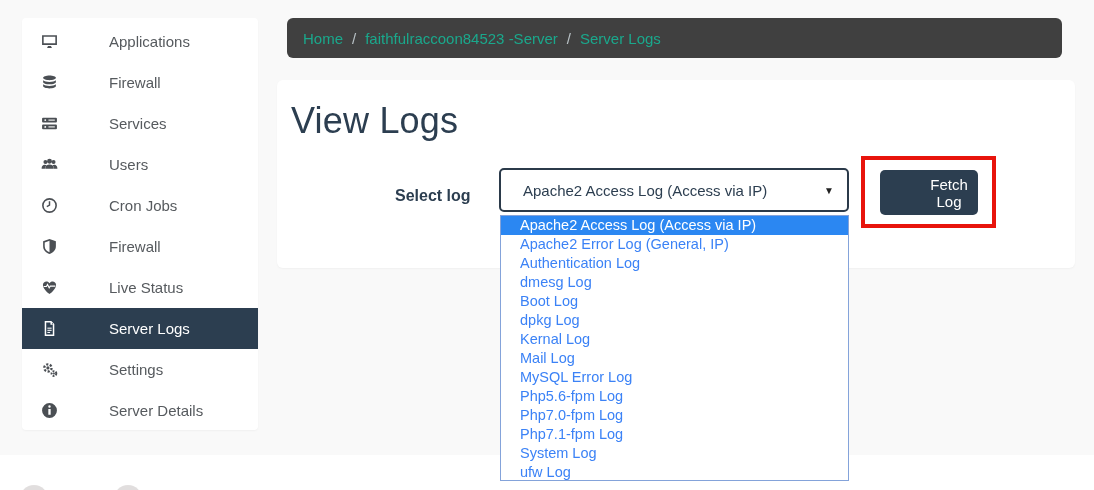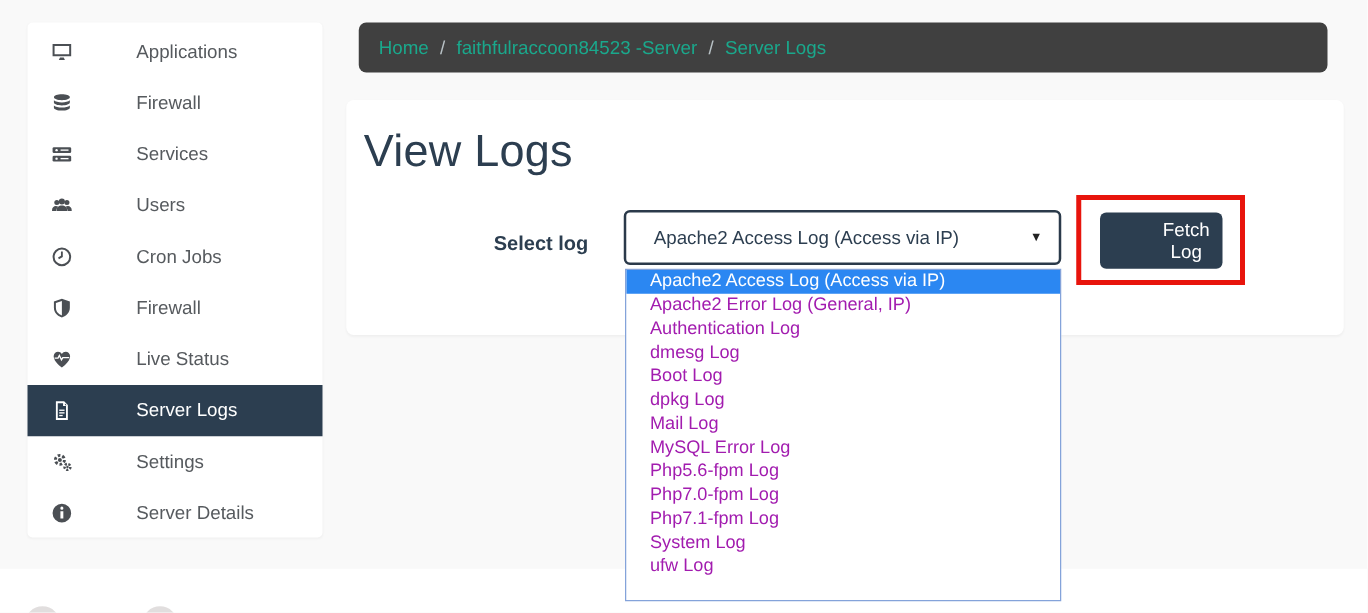--- a/index.html
+++ b/index.html
@@ -81,21 +81,21 @@
   }
 
   
   .dropdown-list {
     position: absolute; left: 500px; top: 215px; width: 349px; height: 266px;
     background: #ffffff; border: 1px solid #84a3da; z-index: 10;
     overflow: hidden;
   }
   .dd-option {
     height: 19px; line-height: 19px; padding-left: 19px;
-    font-size: 14.5px; color: #a21caf; white-space: nowrap; cursor: pointer;
+    font-size: 14.5px; color: #3b82f6; white-space: nowrap; cursor: pointer;
   }
   .dd-option.highlighted { background: #2b87f2; color: #ffffff; }
 
   
   .annotation-box {
     position: absolute; left: 861px; top: 156px; width: 135px; height: 72px;
     border: 4px solid #e8140c; z-index: 6; pointer-events: none;
   }
   .fetch-btn {
     position: absolute; left: 880px; top: 170px; width: 98px; height: 45px;
@@ -251,20 +251,21 @@
   <div class="annotation-box"></div>
   <button class="fetch-btn">Fetch Log</button>
 
   <div class="dropdown-list">
     <div class="dd-option highlighted">Apache2 Access Log (Access via IP)</div>
     <div class="dd-option">Apache2 Error Log (General, IP)</div>
     <div class="dd-option">Authentication Log</div>
     <div class="dd-option">dmesg Log</div>
     <div class="dd-option">Boot Log</div>
     <div class="dd-option">dpkg Log</div>
+    <div class="dd-option">Kernal Log</div>
     <div class="dd-option">Mail Log</div>
     <div class="dd-option">MySQL Error Log</div>
     <div class="dd-option">Php5.6-fpm Log</div>
     <div class="dd-option">Php7.0-fpm Log</div>
     <div class="dd-option">Php7.1-fpm Log</div>
     <div class="dd-option">System Log</div>
     <div class="dd-option">ufw Log</div>
   </div>
 
   <div class="footer-circle c1"></div>

